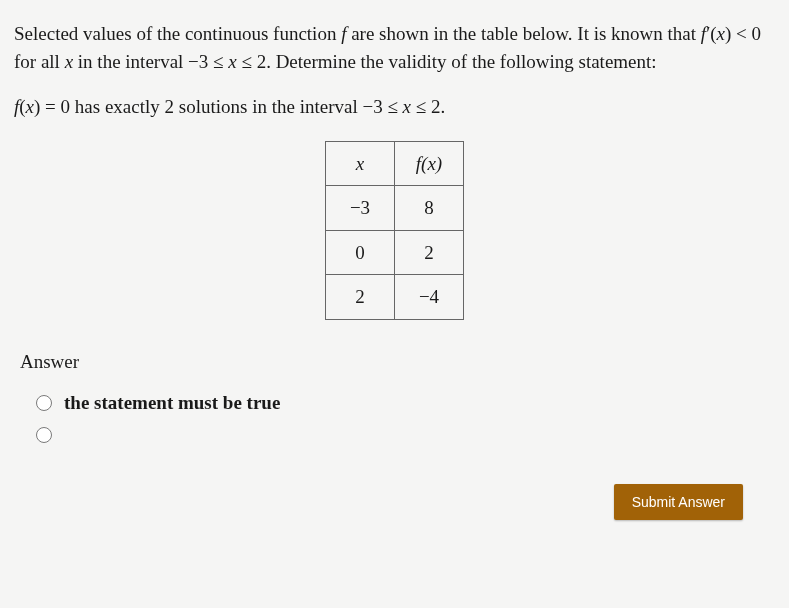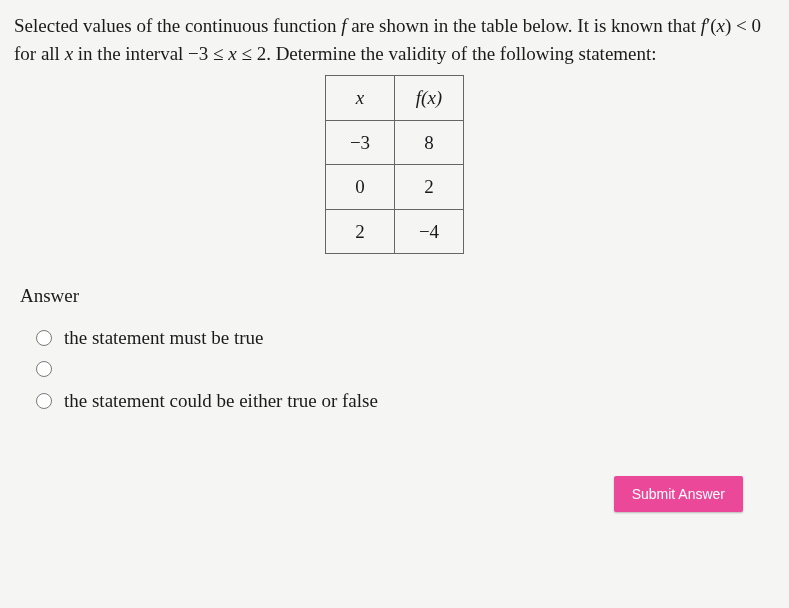--- a/index.html
+++ b/index.html
@@ -10,20 +10,21 @@
       padding: 12px 14px 0 14px;
       box-sizing: border-box;
       background: #f5f5f4;
       color: #1a1a1a;
       font-size: 19px;
       line-height: 1.45;
       overflow: hidden;
     }
     .prompt-text {
       margin-bottom: 8px;
+      margin-top: 8px;
     }
     .statement-line {
       margin: 18px 0 20px 0;
     }
     .math-i {
       font-style: italic;
       font-family: Georgia, serif;
     }
     table.data-table {
       border-collapse: collapse;
@@ -40,57 +41,59 @@
       font-weight: normal;
       background: transparent;
     }
     .answer-label {
       font-weight: normal;
       margin: 20px 0 14px 6px;
       font-family: Georgia, serif;
     }
     .answer-options {
       margin-left: 22px;
+      font-weight: bold;
     }
     .option-row {
       display: flex;
       align-items: center;
       margin: 10px 0;
     }
     .radio-circle {
       width: 14px;
       height: 14px;
       border: 1.5px solid #7a7a7a;
       border-radius: 50%;
       display: inline-block;
       margin-right: 12px;
       background: #fff;
     }
     .submit-btn {
       position: absolute;
       right: 32px;
       bottom: 96px;
-      background: #ec4899;
+      background: #a16207;
       color: #fff;
       font-family: 'Segoe UI', Arial, sans-serif;
       font-size: 14px;
       padding: 10px 18px;
       border: none;
       border-radius: 2px;
       cursor: pointer;
       box-shadow: 0 1px 2px rgba(0,0,0,0.25);
     }
     .wrap { position: relative; height: 100%; }
   </style>
 </head>
 <body>
 <div class="wrap">
 
   <div class="prompt-text">Selected values of the continuous function <i>f</i> are shown in the table below. It is known that <i>f</i>′(<i>x</i>) &lt; 0 for all <i>x</i> in the interval −3 ≤ <i>x</i> ≤ 2. Determine the validity of the following statement:</div>
 
+  <div class="statement-line"><i>f</i>(<i>x</i>) = 0 has exactly 2 solutions in the interval −3 ≤ <i>x</i> ≤ 2.</div>
 
   <table class="data-table">
     <tbody>
         <tr>
       <th><span class="math-i">x</span></th>
       <th><span class="math-i">f(x)</span></th>
     </tr>
     <tr>
       <td>−3</td>
       <td>8</td>
@@ -109,21 +112,17 @@
   <div class="answer-label">Answer</div>
 
   <div class="answer-options">
     <div class="option-row">
       <span class="radio-circle"></span>
       <span>the statement must be true</span>
     </div>
     <div class="option-row">
       <span class="radio-circle"></span>
     </div>
-    <div class="option-row">
-      <span class="radio-circle"></span>
-      <span>the statement could be either true or false</span>
-    </div>
   </div>
 
   <button class="submit-btn">Submit Answer</button>
 
 </div>
 
 </body></html>

